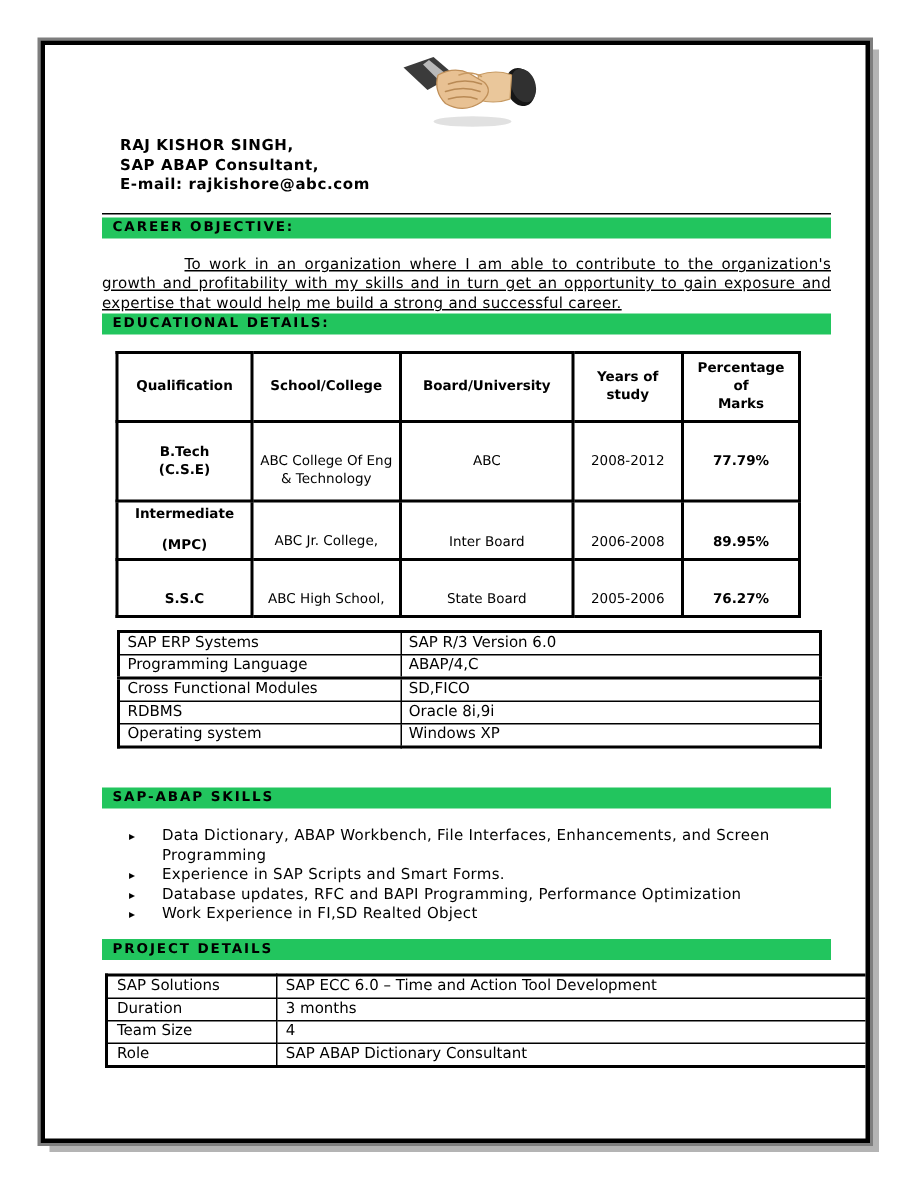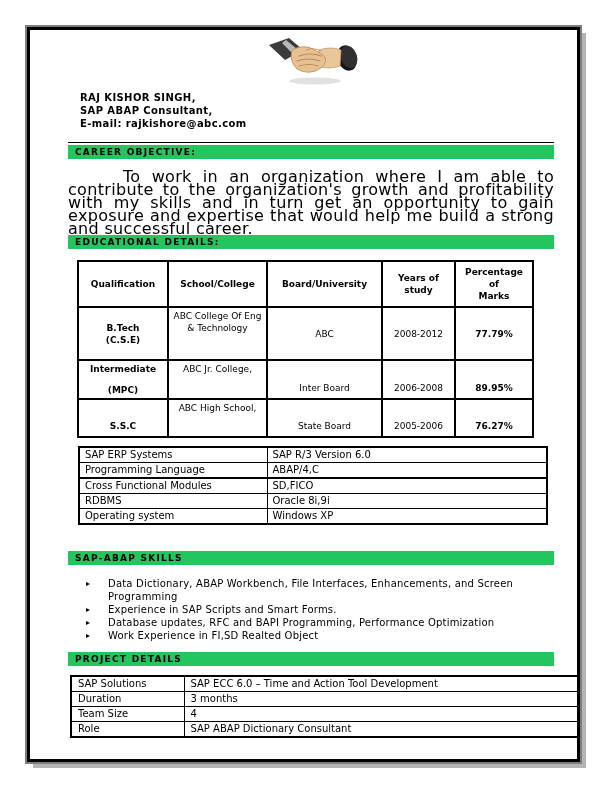--- a/index.html
+++ b/index.html
@@ -29,33 +29,33 @@
     padding: 2px 4px 2px 7px; line-height: 10px;
   }
   .bar.mt2 { margin-top: 2px; }
   .bar.mt20 { }
   .bar.mt13 { margin-top: 13px; }
   .bar.mt11 { margin-top: 26px; }
   .bar.mt10 { margin-top: 10px; }
 
   
   .objective {
-    margin-top: 11px; font-size: 16px; line-height: 13px;
-    text-align: justify; text-indent: 55px; letter-spacing: 0.02em;
+    margin-top: 11px; font-size: 10px; line-height: 13px;
+    text-align: justify; text-indent: 55px; letter-spacing: 0.02em; text-decoration: underline;
   }
 
   
   table { border-collapse: collapse; table-layout: fixed; }
   .edu-table { margin: 11px 0 0 9px; width: 455px; font-size: 9px; }
   .edu-table th, .edu-table td { border: 2px solid #000; text-align: center; vertical-align: middle; padding: 2px 3px; }
   .edu-table th { font-weight: bold; height: 46px; line-height: 12px; }
   .edu-table .r1 td { height: 53px; line-height: 12px; }
   .edu-table .r2 td, .edu-table .r3 td { height: 38px; line-height: 12px; }
   .edu-table td.bold, .edu-table td.marks { font-weight: bold; }
-  .edu-table .vtop { vertical-align: top; padding-top: 2px; }
+  .edu-table .vtop { vertical-align: top; padding-top: 20px; }
   .edu-table .vbot { vertical-align: bottom; padding-bottom: 4px; }
   .edu-table .r2 td.qual-split { vertical-align: top; }
   .qual-split .l2 { margin-top: 9px; }
 
   
   .tech-table { margin: 8px 0 0 10px; width: 470px; font-size: 10px; }
   .tech-table td { border: 1px solid #000; padding: 1px 5px; height: 13px; line-height: 12px; text-align: left; }
   .tech-table { border: 2px solid #000; }
   .tech-table tr.thick td { border-bottom-width: 2px; }
   .tech-table col.c1 { width: 188px; }

